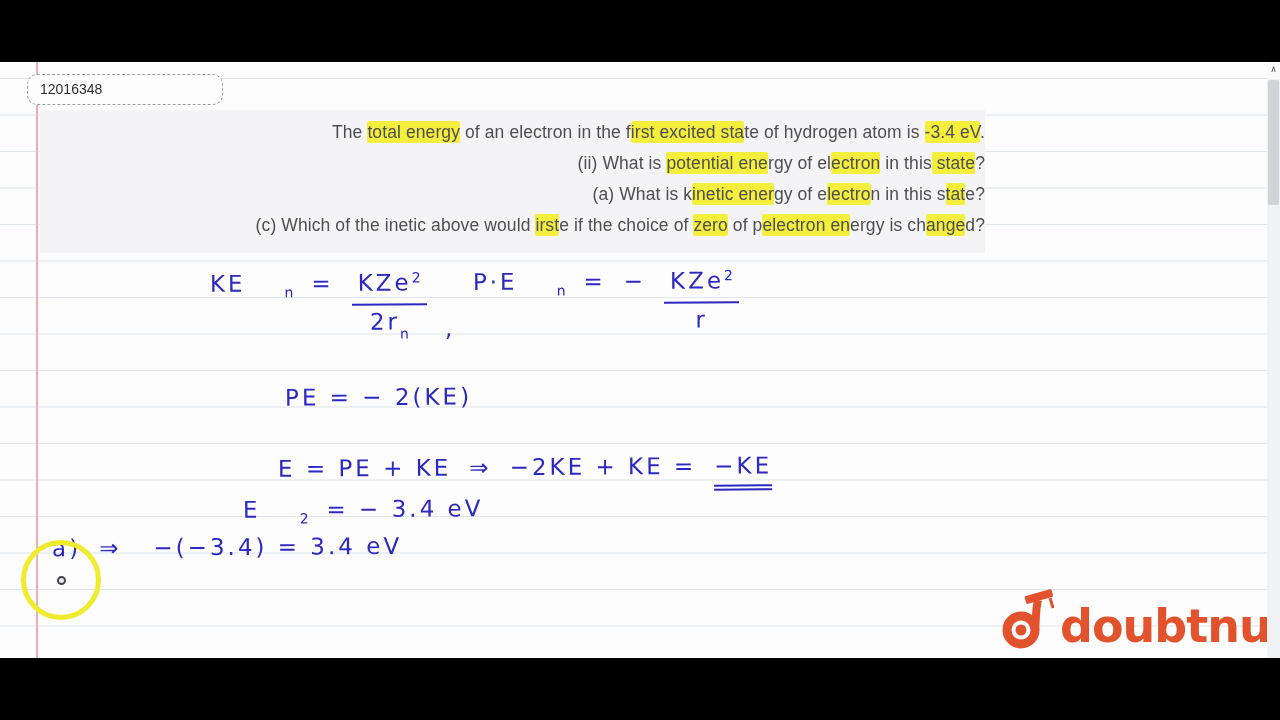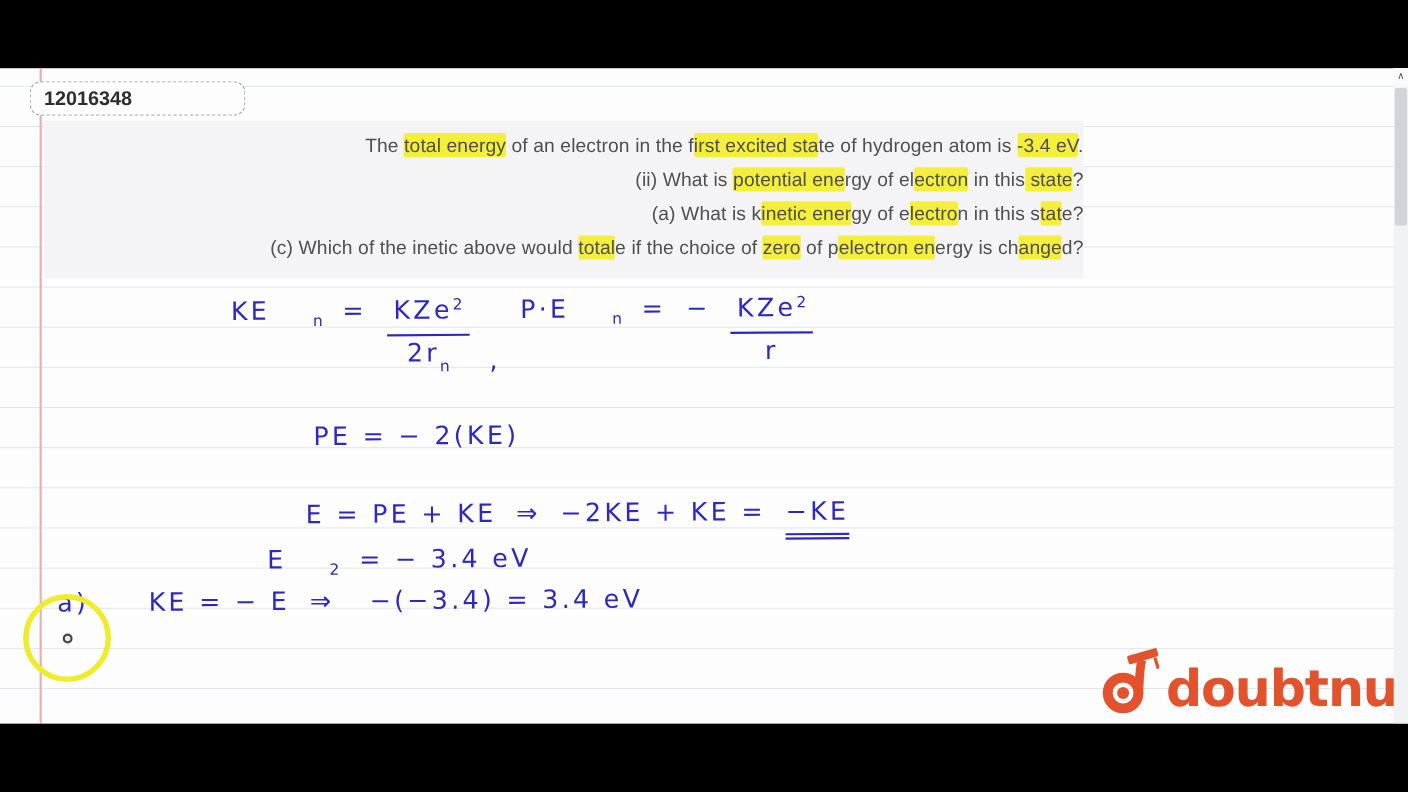--- a/index.html
+++ b/index.html
@@ -30,21 +30,21 @@
     color:#555;font-size:9px;line-height:15px;text-align:center;cursor:pointer;
   }
   .scroll-thumb{
     position:absolute;top:18px;left:1px;width:11px;height:125px;
     background:#d2d3d6;border-radius:2px;cursor:pointer;
   }
   
   .id-badge{
     position:absolute;left:27px;top:12px;width:182px;height:29px;
     border:1px dashed #9aa0a6;border-radius:10px;background:#fdfdfd;
-    line-height:29px;padding-left:12px;font-size:18px;color:#2d2d2d;font-weight:bold;
+    line-height:29px;padding-left:12px;font-size:14px;color:#2d2d2d;
   }
   
   .question-panel{
     position:absolute;left:40px;top:48px;width:945px;height:143px;
     background:#f4f4f6;box-sizing:border-box;padding:7px 0 0 13px;text-align:right;
   }
   .q-line{
     font-size:17.5px;line-height:31px;color:#4f4f4f;white-space:nowrap;
     letter-spacing:0.1px;
   }
@@ -106,21 +106,21 @@
 
     <div class="margin-line"></div>
 
     <div class="id-badge">12016348</div>
 
     <div class="question-panel">
       <div>
           <div class="q-line"><span>The </span><span class="hl">total energy</span><span> of an electron in the f</span><span class="hl">irst excited sta</span><span>te of hydrogen atom is </span><span class="hl">-3.4 eV</span><span>.</span></div>
           <div class="q-line"><span>(ii) What is </span><span class="hl">potential ene</span><span>rgy of el</span><span class="hl">ectron</span><span> in this</span><span class="hl"> state</span><span>?</span></div>
           <div class="q-line"><span>(a) What is k</span><span class="hl">inetic ener</span><span>gy of e</span><span class="hl">lectro</span><span>n in this s</span><span class="hl">tat</span><span>e?</span></div>
-          <div class="q-line"><span>(c) Which of the inetic above would </span><span class="hl">total</span><span>e if the choice of </span><span class="hl">zero</span><span> of p</span><span class="hl">electron en</span><span>ergy is ch</span><span class="hl">ange</span><span>d?</span></div>
+          <div class="q-line"><span>(c) Which of the inetic above would </span><span class="hl">irst</span><span>e if the choice of </span><span class="hl">zero</span><span> of p</span><span class="hl">electron en</span><span>ergy is ch</span><span class="hl">ange</span><span>d?</span></div>
         </div>
     </div>
 
     <div class="hw hw-row" style="left:210px;top:203px;">
       <span class="grp">
         <span class="tok">KE</span>
         <span class="subt">n</span>
       </span>
       <span class="tok">=</span>
       <span class="frac">
@@ -160,21 +160,20 @@
     <div class="hw hw-row" style="left:243px;top:430px;">
       <span class="grp">
         <span class="tok">E</span>
         <span class="subt">2</span>
       </span>
       <span class="tok">= − 3.4 eV</span>
     </div>
 
     <div class="hw hw-row" style="left:52px;top:468px;">
       <span class="tok">a)</span>
-      <span class="tok" style="margin-left:36px;">KE = − E</span>
       <span class="tok">⇒</span>
       <span class="tok" style="margin-left:14px;">−(−3.4) = 3.4 eV</span>
     </div>
 
     <div class="cursor-circle">
       <div class="cursor-dot"></div>
     </div>
 
     <div class="brand">
       <span>

